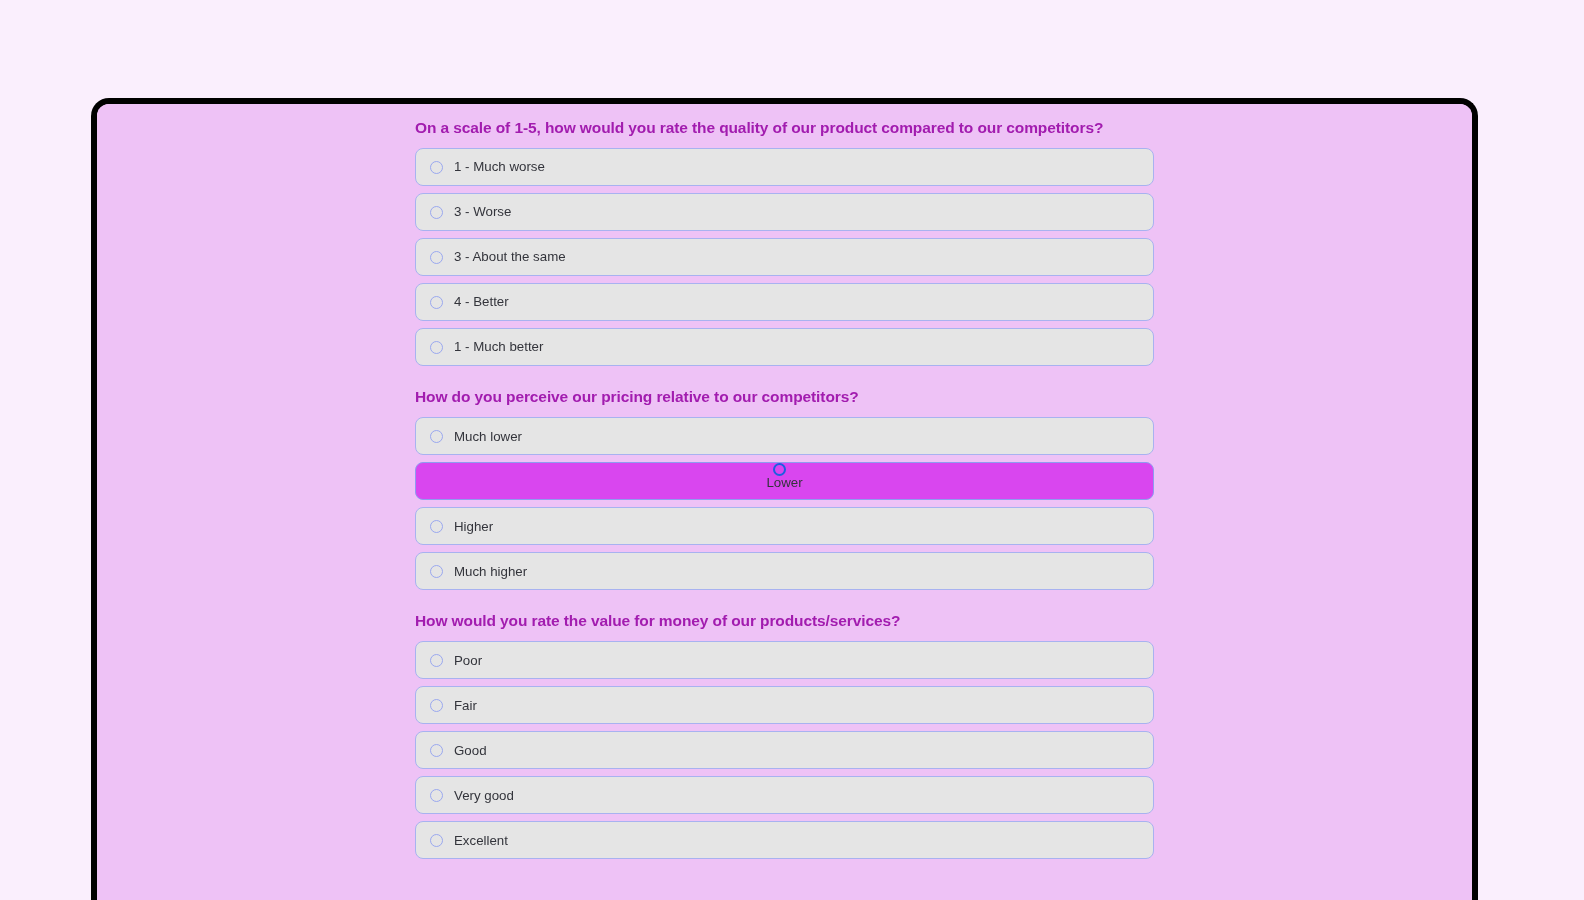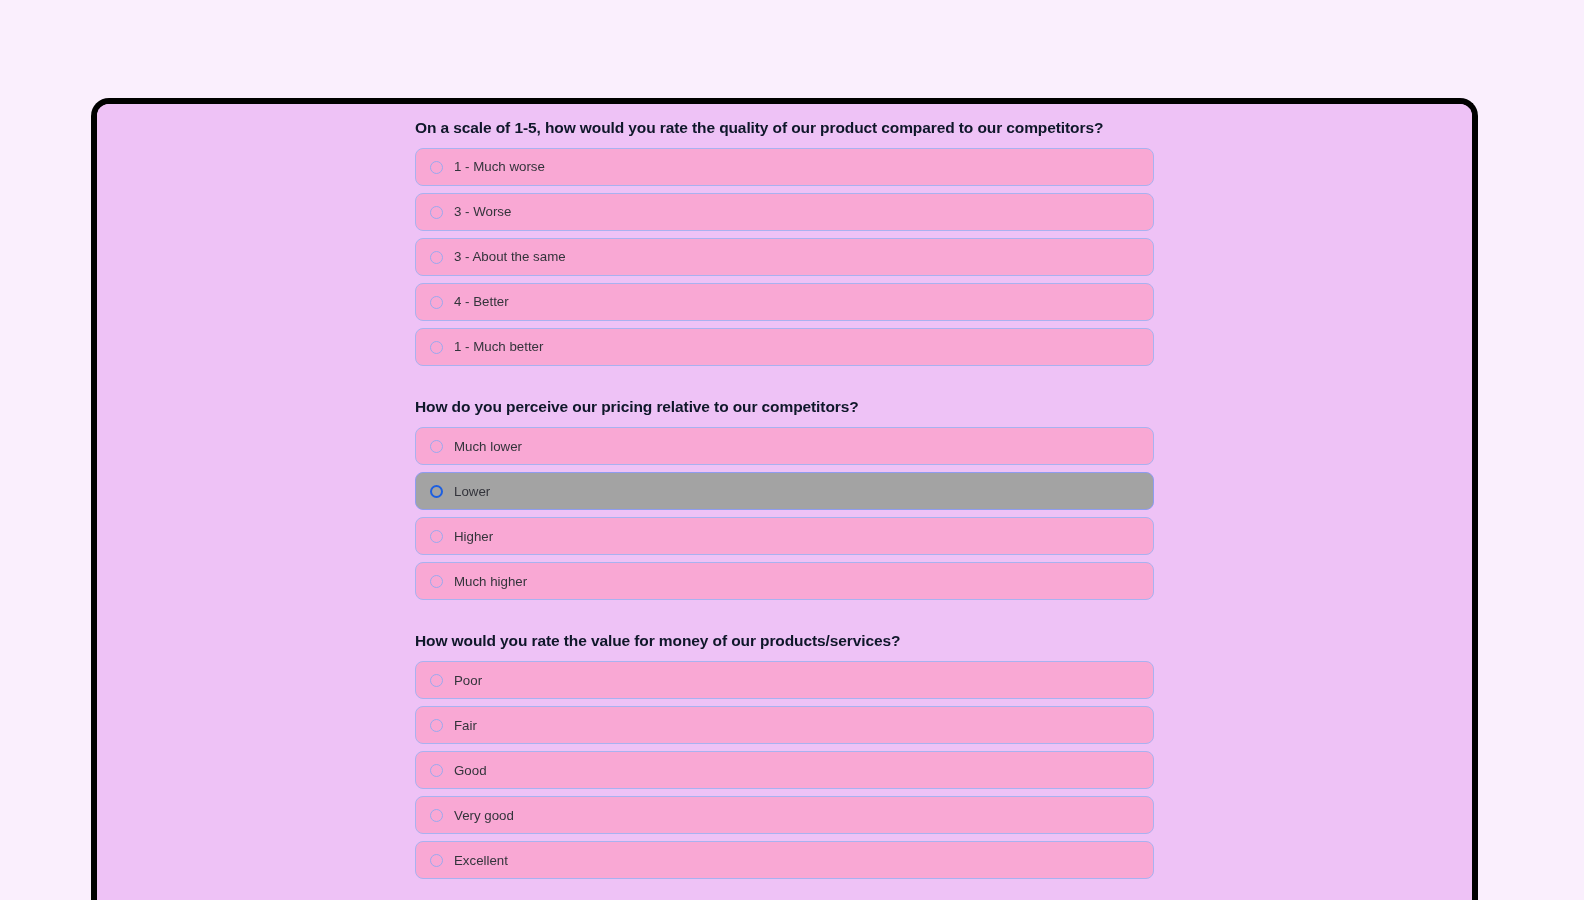--- a/index.html
+++ b/index.html
@@ -46,49 +46,50 @@
     padding-left: 318px;      
     padding-right: 318px;
     padding-top: 14px;
   }
 
   .question-block { margin-bottom: 0; }
 
   .question-title {
     font-size: 15.5px;
     font-weight: bold;
-    color: #0f172a;
+    color: #a21caf;
     letter-spacing: -0.1px;
     line-height: 1.3;
     margin-bottom: 10px;
     white-space: nowrap;
   }
 
-  .question-block + .question-block .question-title { margin-top: 31px; }
+  .question-block + .question-block .question-title { margin-top: 21px; }
 
   .options-list {
     display: flex;
     flex-direction: column;
     gap: 7px;
   }
 
   .option-row {
     display: flex;
     align-items: center;
     height: 38px;
     padding: 0 14px;
     border: 1px solid #a8b2f0;
     border-radius: 8px;
-    background: #f9a8d4;
+    background: #e5e5e5;
     cursor: pointer;
   }
 
   .option-row.is-active {
     border-color: #8e9cf0;
-    background: #a3a3a3;
+    background: #d946ef;
+    flex-direction: column;
   }
 
   .radio-mark {
     width: 13px;
     height: 13px;
     min-width: 13px;
     border-radius: 50%;
     border: 1.6px solid #9aa8ef;
     background: transparent;
     margin-right: 11px;

